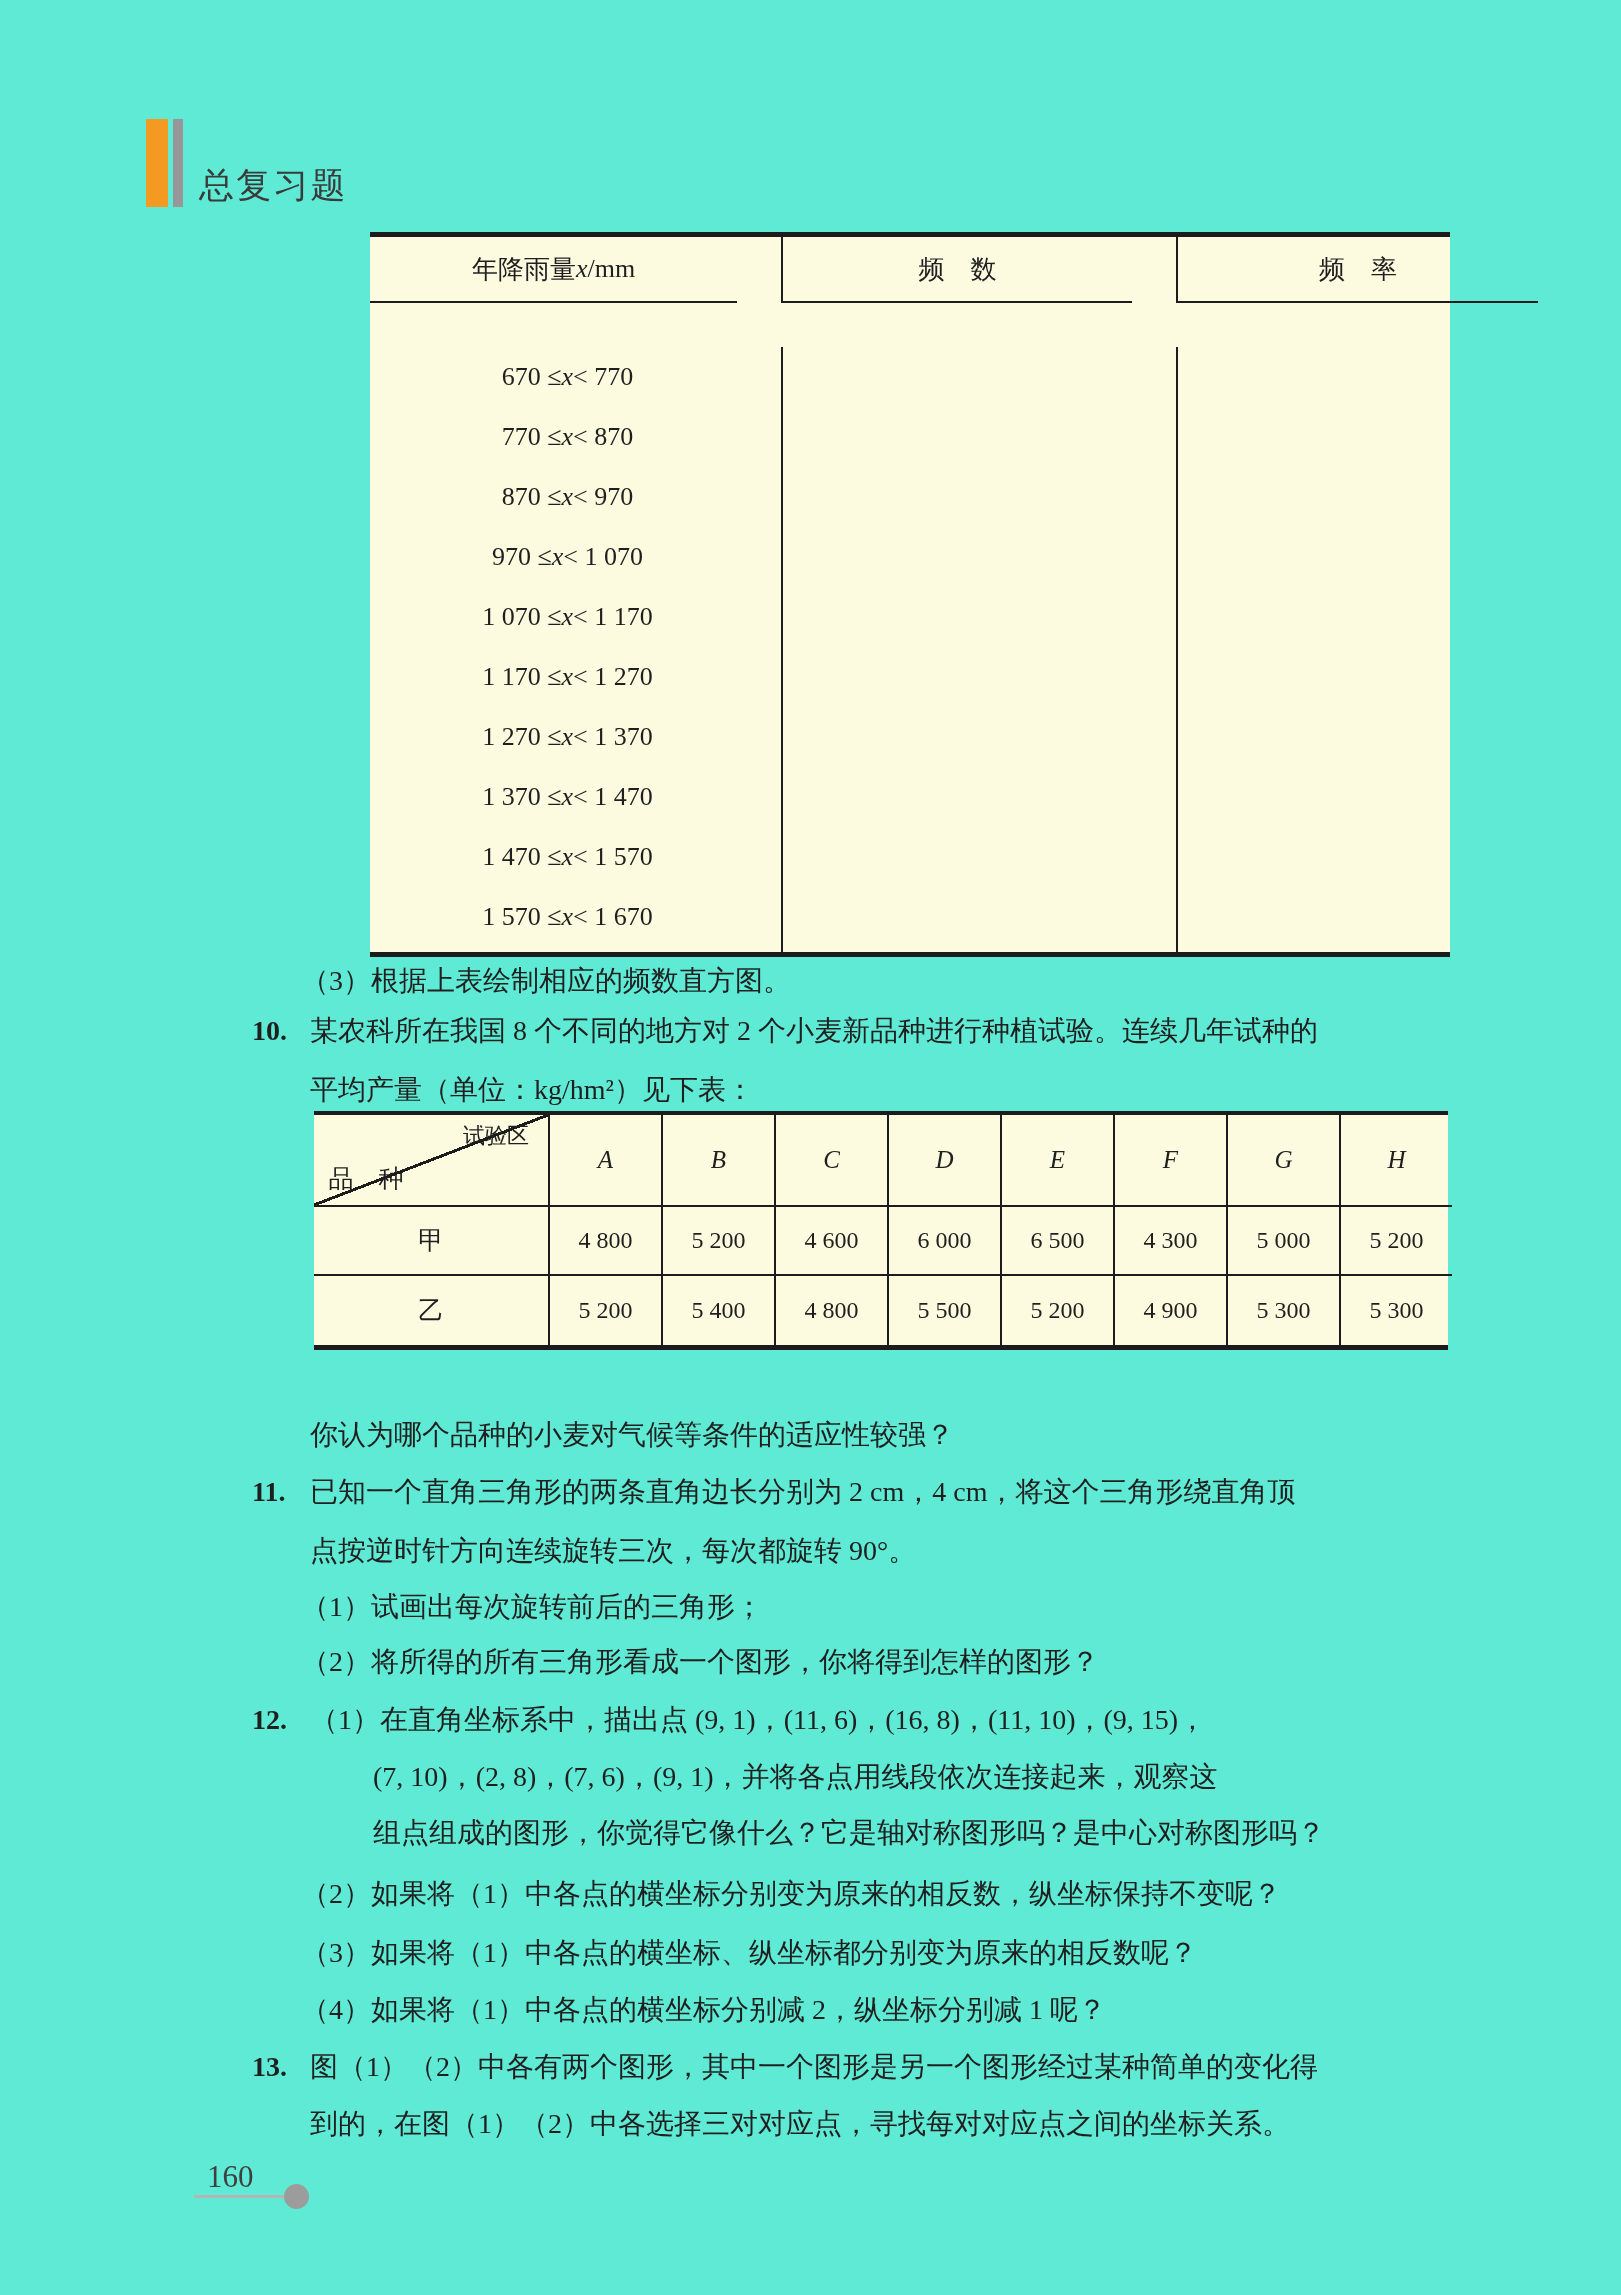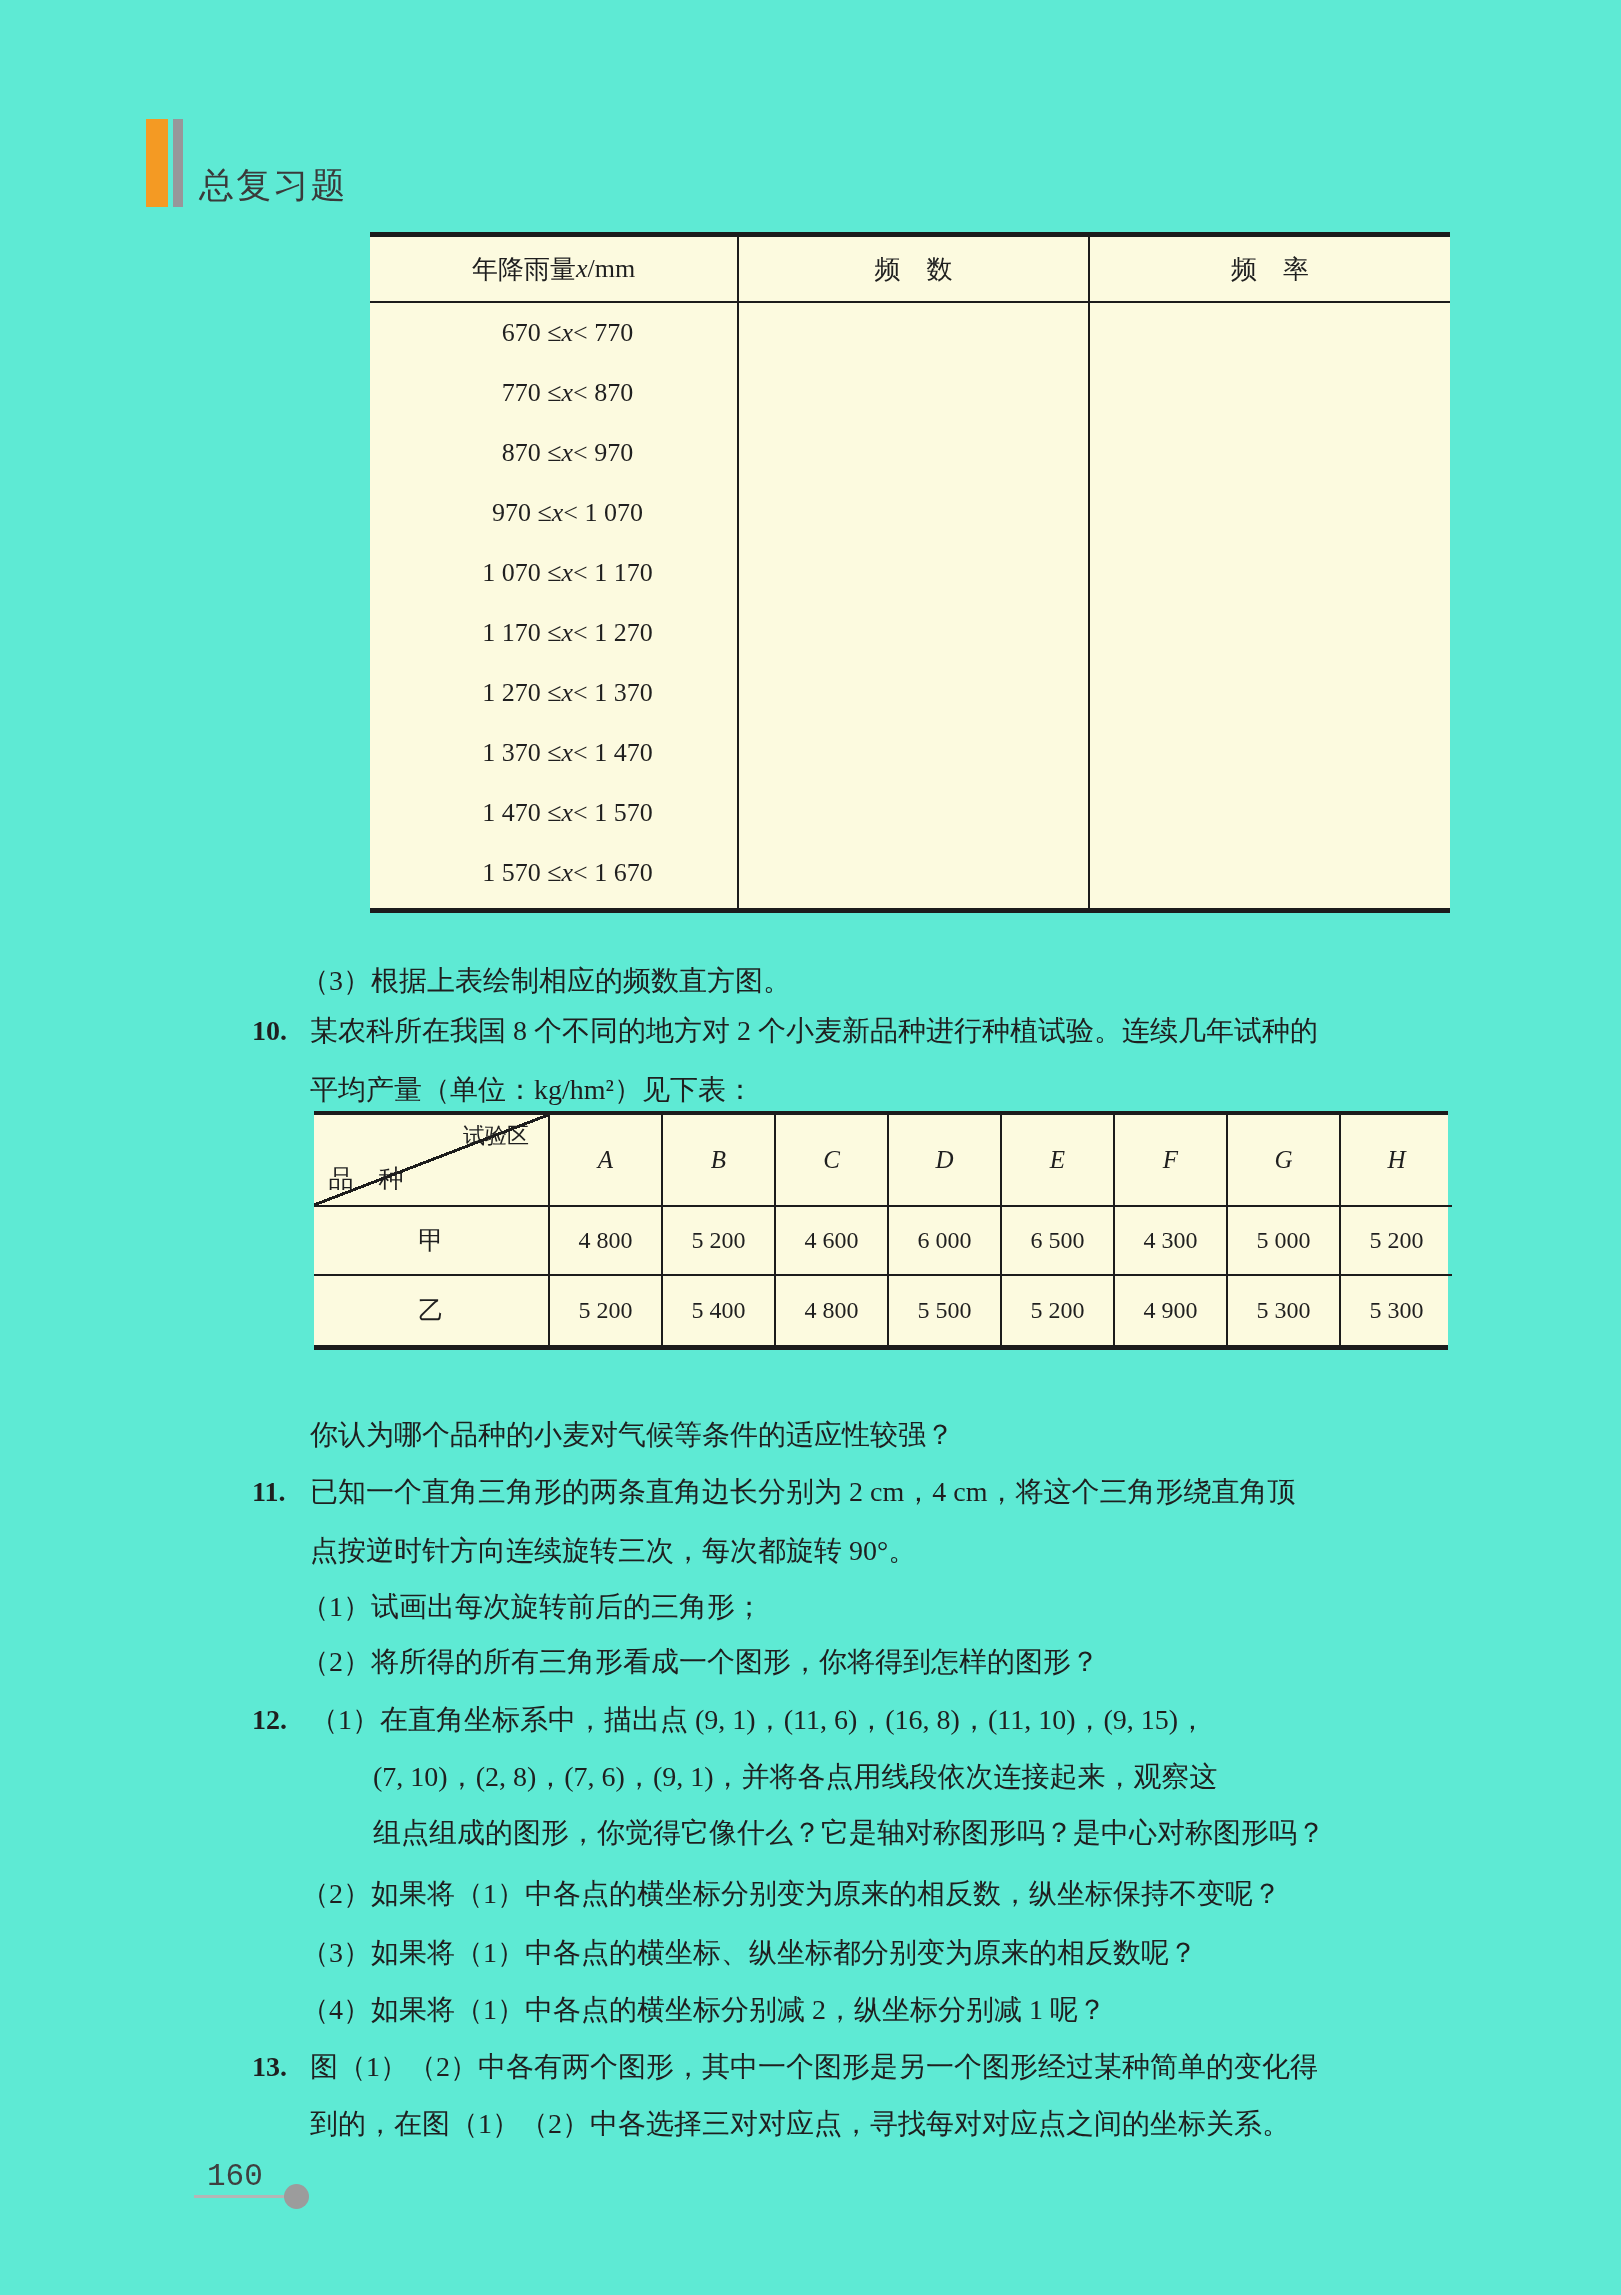--- a/index.html
+++ b/index.html
@@ -9,21 +9,21 @@
   
   .bar{position:absolute;top:119px;height:88px;}
   .bar.orange{left:146px;width:22px;background:#F49A23;}
   .bar.gray{left:173px;width:9.5px;background:#97979A;}
   .page-title{position:absolute;left:199px;top:164px;font-size:35px;line-height:41px;
               font-family:"Liberation Sans","DejaVu Sans",sans-serif;color:#3a3a3a;letter-spacing:2.2px;}
 
   
   .t1{position:absolute;left:370px;top:232px;width:1080px;background:#FCFADF;
       border-top:5.1px solid #1c1c1c;border-bottom:5.1px solid #1c1c1c;
-      display:grid;grid-template-columns:367px 351px 362px;grid-template-rows:66px 605px;}
+      display:grid;grid-template-columns:367px 351px 362px;grid-template-rows:66px 605px;gap:44px;}
   .t1 .th{border-bottom:2.9px solid #1c1c1c;display:flex;align-items:center;justify-content:center;
           font-size:26px;}
   .t1 .vline{border-left:2.2px solid #1c1c1c;}
   .t1 .rbody{display:flex;flex-direction:column;padding-left:28px;}
   .t1 .range{height:60px;display:flex;align-items:center;justify-content:center;font-size:26px;}
   .t1 i, .t2 i{font-family:"Liberation Serif","DejaVu Serif",serif;}
 
   
   .t2{position:absolute;left:314px;top:1111px;width:1134px;background:#FCFADF;
       border-top:4.4px solid #1c1c1c;border-bottom:5.1px solid #1c1c1c;
@@ -40,21 +40,21 @@
   .t2 .val{border-left:2.2px solid #1c1c1c;display:flex;align-items:center;justify-content:center;font-size:24px;}
   .t2 .rsep{border-bottom:2.9px solid #1c1c1c;}
 
   
   .ln{position:absolute;font-size:28px;line-height:37px;white-space:nowrap;margin-top:28px;}
   .ln .num{font-weight:bold;display:inline-block;width:58px;}
   .flexln{display:flex;}
 
   
   .folio{position:absolute;left:207px;top:2161px;font-size:31px;line-height:31px;color:#3f3f3f;
-         font-family:Liberation Mono, monospace;}
+         font-family:Liberation Serif, serif;}
   .folio-line{position:absolute;left:194px;top:2195px;width:96px;height:2.9px;background:#b5b5b5;}
   .folio-dot{position:absolute;left:284px;top:2184px;width:25px;height:25px;border-radius:50%;background:#9c9c9c;}
 </style>
 </head>
 <body>
 
 <div id="page">
 
   <div class="bar orange"></div>
   <div class="bar gray"></div>

